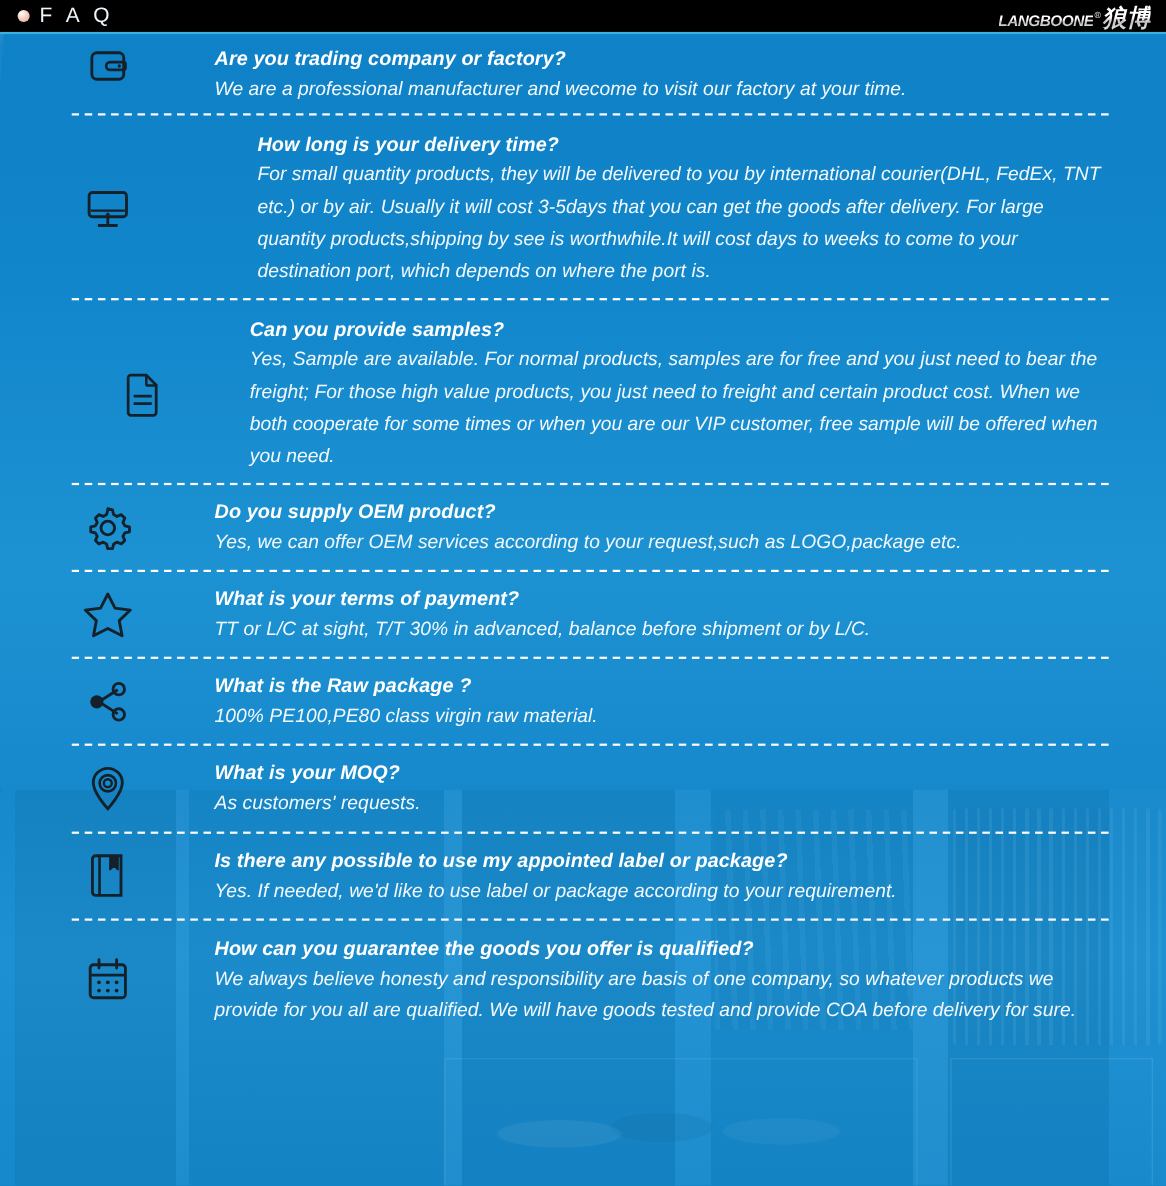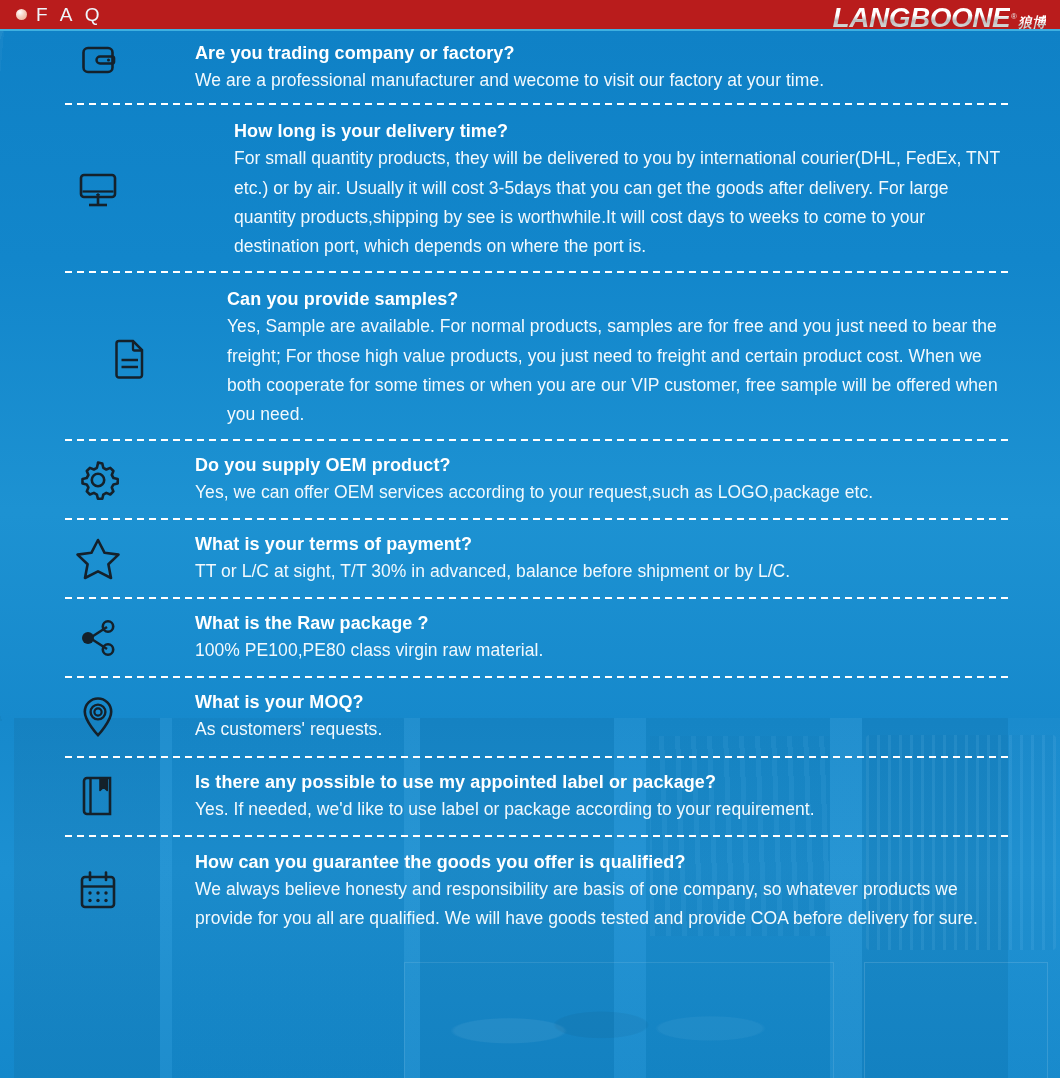--- a/index.html
+++ b/index.html
@@ -18,21 +18,21 @@
     background: #1184c8;
     overflow: hidden;
   }
 
   
   .header {
     position: absolute;
     top: 0; left: 0;
     width: 1060px;
     height: 29px;
-    background: #b91c1c;
+    background: #000000;
     z-index: 40;
     display: flex;
   }
   .header-left {
     display: flex;
     align-items: center;
     margin-left: 16px;
   }
   .faq-bullet {
     width: 11px; height: 11px;
@@ -53,39 +53,39 @@
     right: 14px;
     top: 2px;
     display: flex;
     align-items: baseline;
     height: 25px;
   }
   .logo-en {
     font-family: "Liberation Sans", sans-serif;
     font-style: italic;
     font-weight: bold;
-    font-size: 28px;
+    font-size: 14px;
     letter-spacing: -0.5px;
     background: linear-gradient(180deg, #ffffff 0%, #ffffff 42%, #bcbcbc 58%, #f2f2f2 100%);
     -webkit-background-clip: text;
     background-clip: text;
     color: transparent;
     -webkit-text-fill-color: transparent;
   }
   .logo-tm {
     font-size: 8px;
     color: #e9e9e9;
     margin: 0 1px 0 1px;
     position: relative;
     top: -8px;
   }
   .logo-cn {
     font-family: "DejaVu Sans", sans-serif;
     font-weight: bold;
-    font-size: 14px;
+    font-size: 22px;
     font-style: italic;
     background: linear-gradient(180deg, #ffffff 0%, #ffffff 45%, #c2c2c2 60%, #f4f4f4 100%);
     -webkit-background-clip: text;
     background-clip: text;
     color: transparent;
     -webkit-text-fill-color: transparent;
   }
 
   
   .bg-base {
@@ -208,20 +208,21 @@
     display: flex;
     justify-content: center;
     align-items: center;
   }
   .icon-cell svg {
     display: block;
   }
   .text-cell {
     flex: 1;
     padding-right: 45px;
+    font-style: italic;
   }
   .q {
     color: #ffffff;
     font-size: 18px;
     font-weight: bold;
     line-height: 1.45;
     letter-spacing: 0.1px;
   }
   .a {
     color: #f2f9fd;

